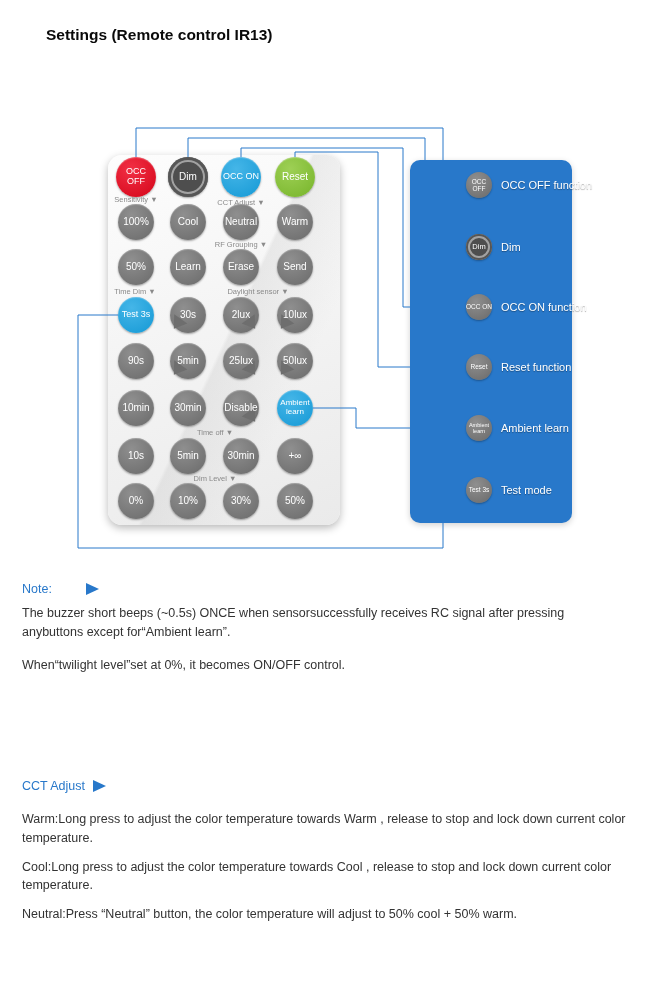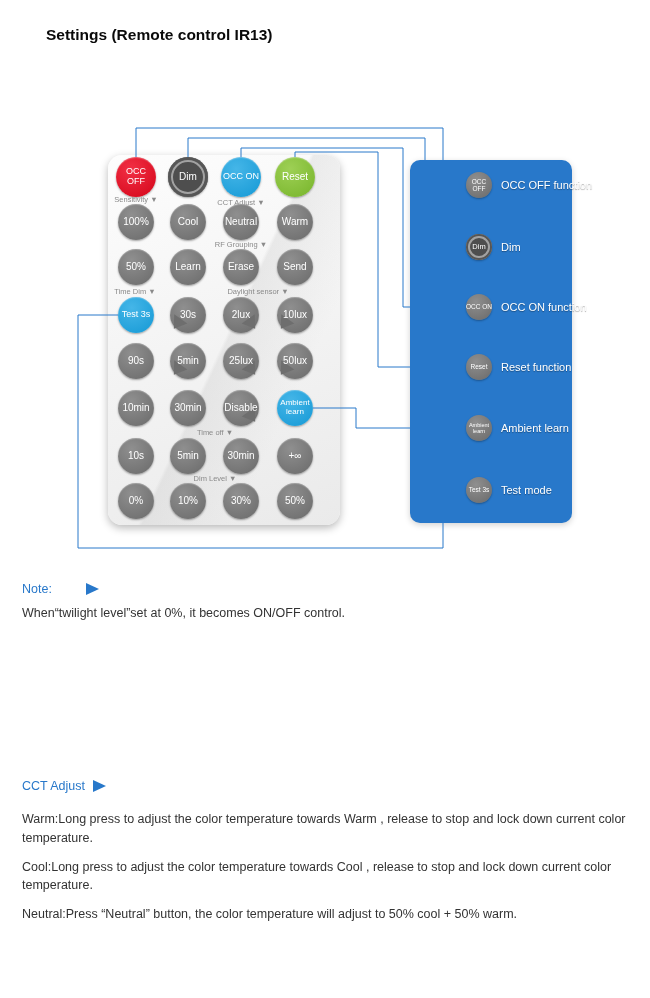--- a/index.html
+++ b/index.html
@@ -163,20 +163,21 @@
     <span class="licon blue">Test 3s</span>
     <span class="llabel">Test mode</span>
   </div>
 </div>
 
 <div class="sec-heading" style="left:22px;top:582px">
   <span>Note:</span>
   <span class="tri" style="margin-left:34px"></span>
 </div>
 <div class="body-text note-body">
+  <p>The buzzer short beeps (~0.5s) ONCE when sensorsuccessfully receives RC signal after pressing anybuttons except for“Ambient learn”.</p>
   <p>When“twilight level”set at 0%, it becomes ON/OFF control.</p>
 </div>
 
 <div class="sec-heading" style="left:22px;top:779px">
   <span>CCT Adjust</span>
   <span class="tri" style="margin-left:8px"></span>
 </div>
 <div class="body-text cct-body">
   <p>Warm:Long press to adjust the color temperature towards Warm , release to stop and lock down current color temperature.</p>
   <p>Cool:Long press to adjust the color temperature towards Cool , release to stop and lock down current color temperature.</p>

